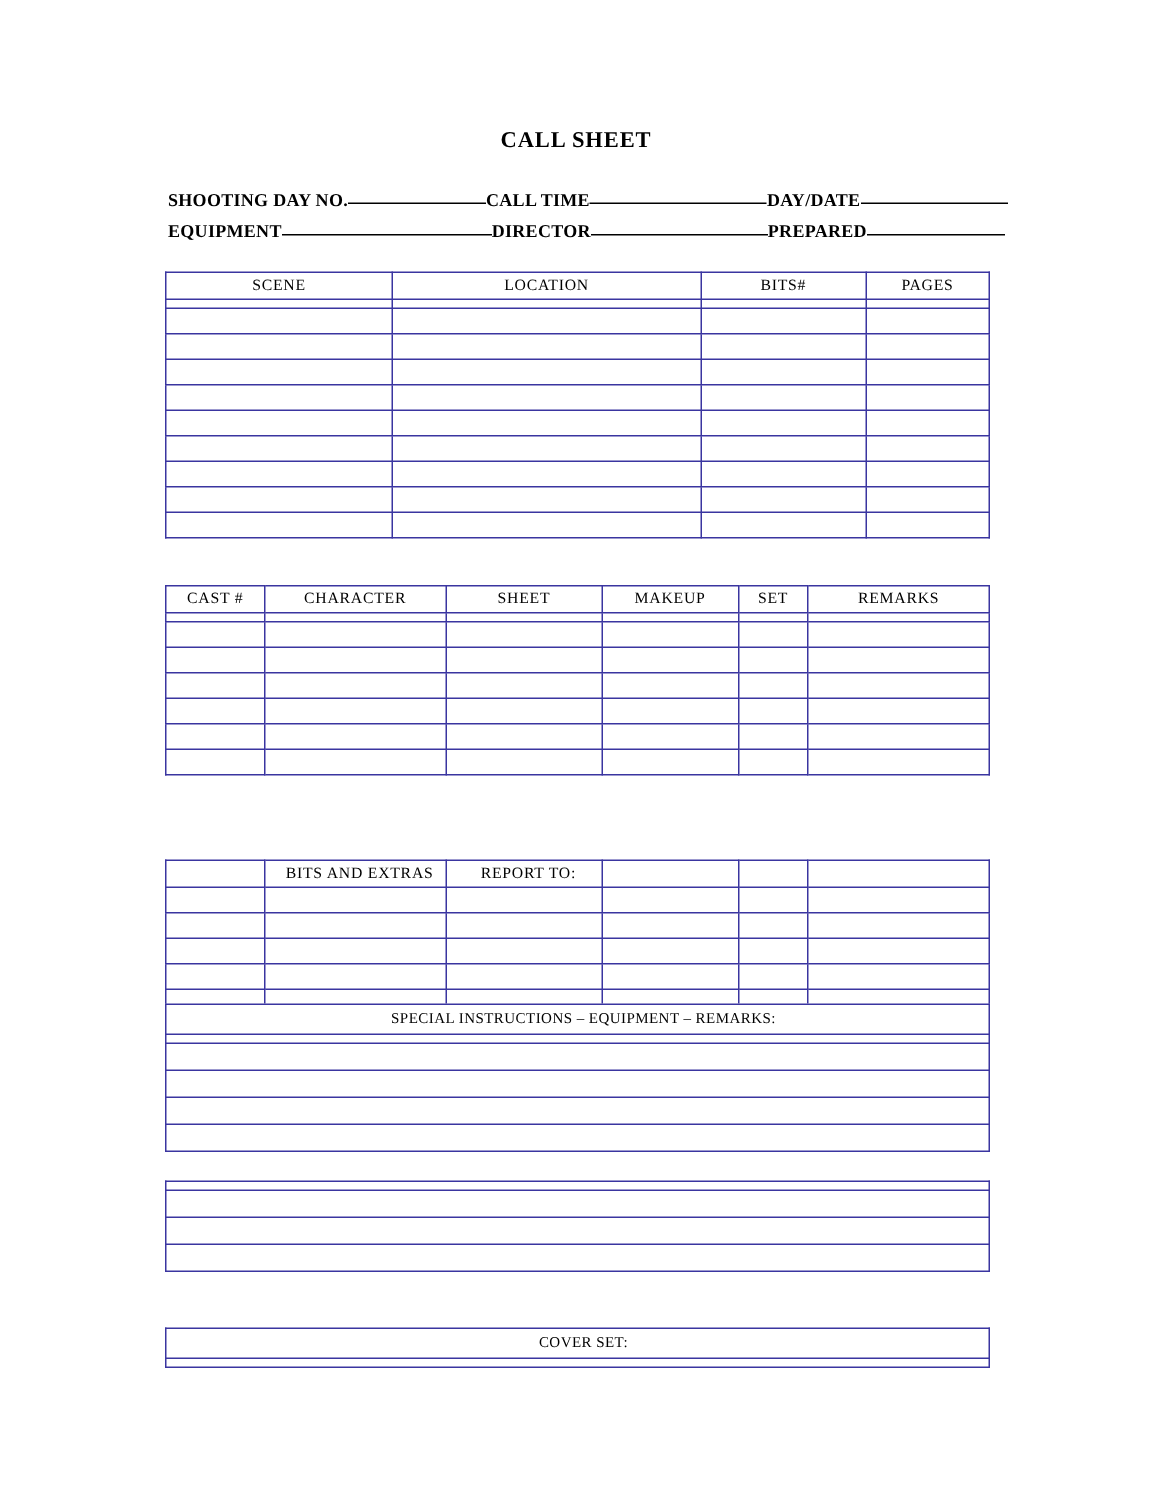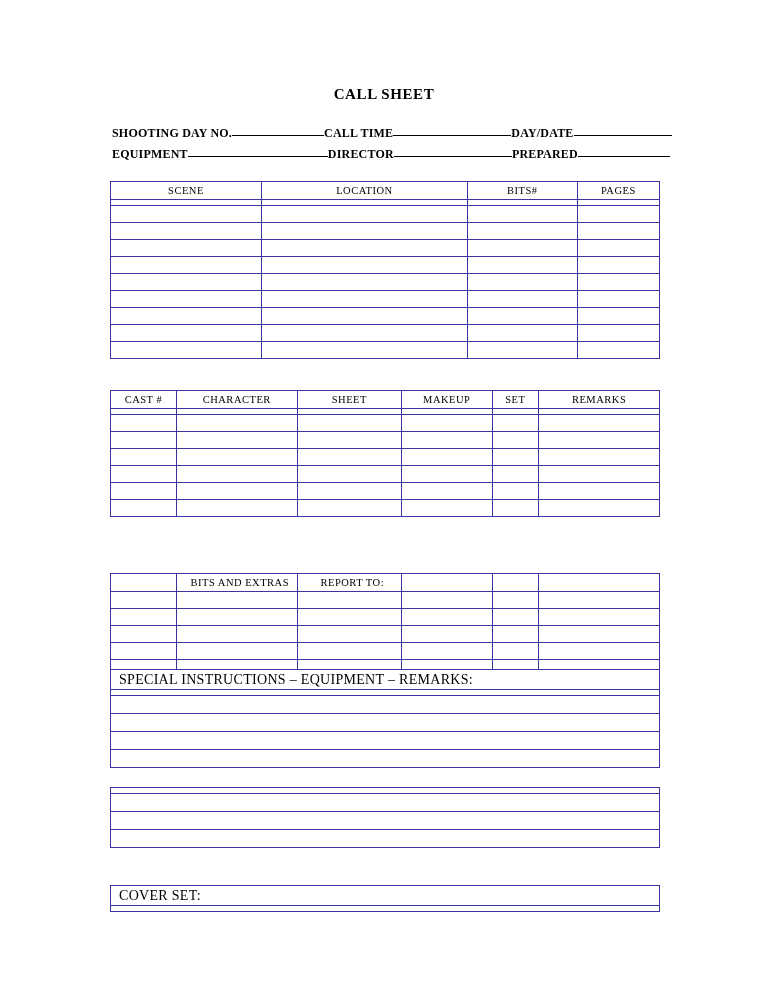--- a/index.html
+++ b/index.html
@@ -118,22 +118,22 @@
     border: 1.6px solid #3a35a0;
     background: #fff;
   }
   .sect td {
     border: 1.4px solid #3a35a0;
     padding: 0;
     background: #fff;
   }
   .sect td.sect-title {
     height: 19px;
-    font-size: 14px;
-    text-align: left;
+    font-size: 10px;
+    text-align: center;
     padding-left: 8px !important;
     letter-spacing: 0.3px;
     vertical-align: middle;
   }
   .sect td.sect-line {
     height: 17px;
   }
   .sect tr.thin td {
     height: 5px;
   }

